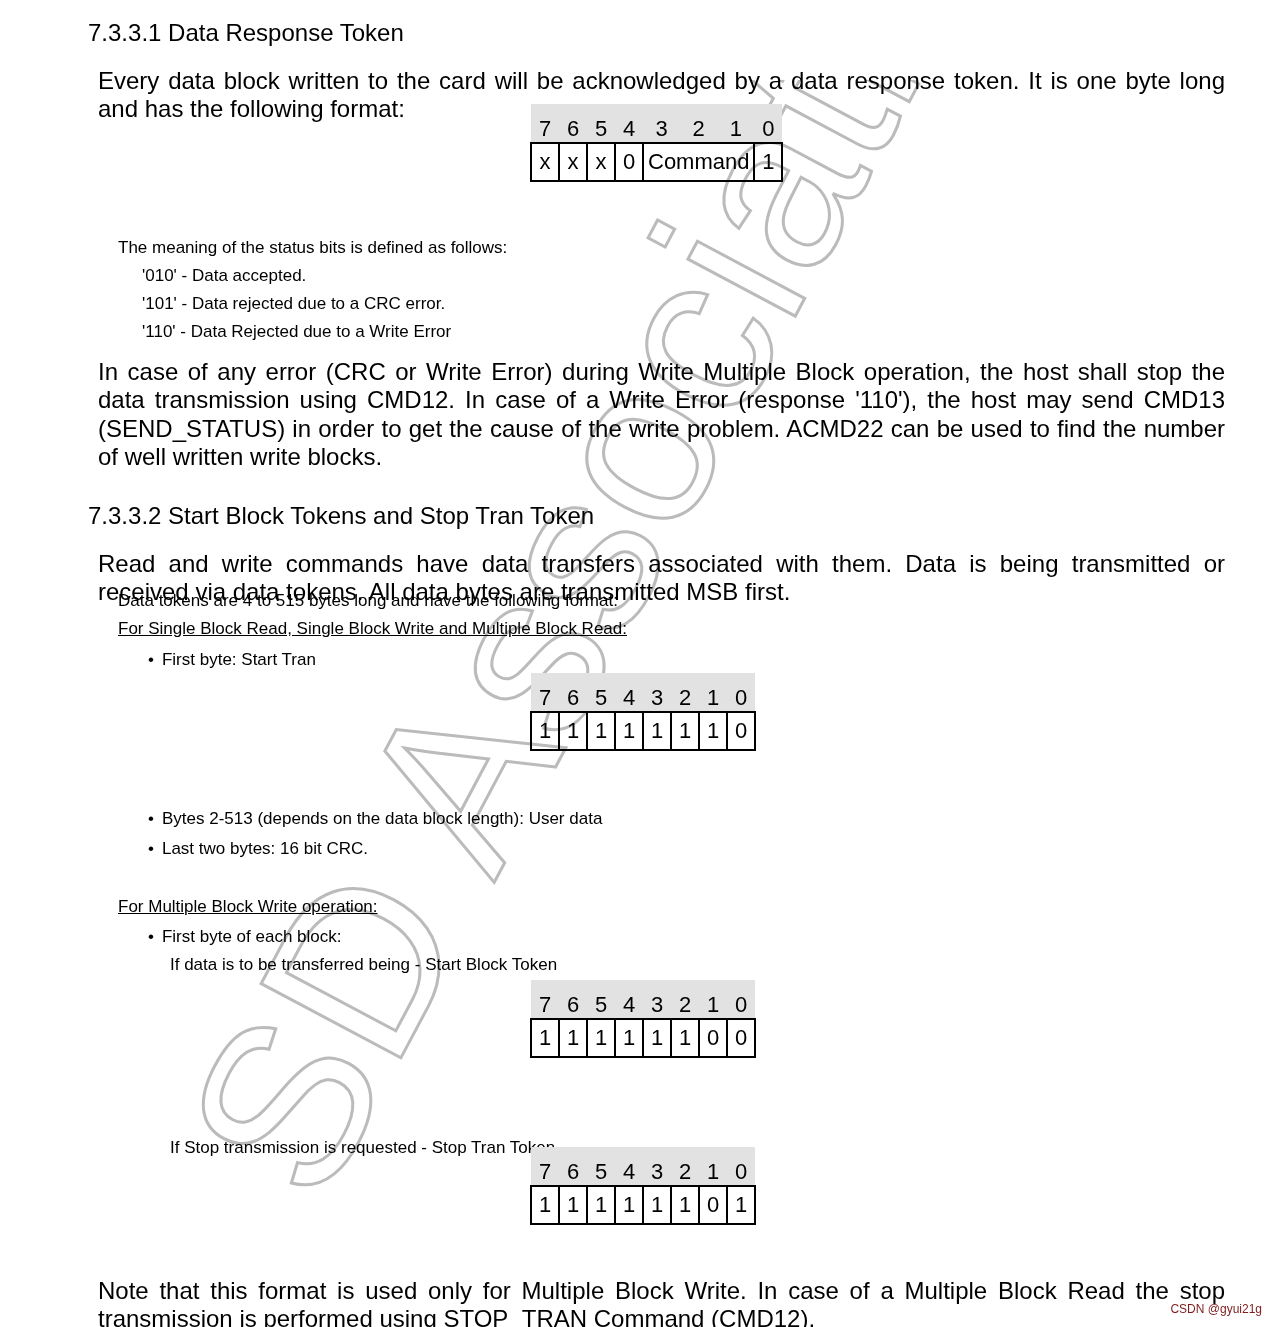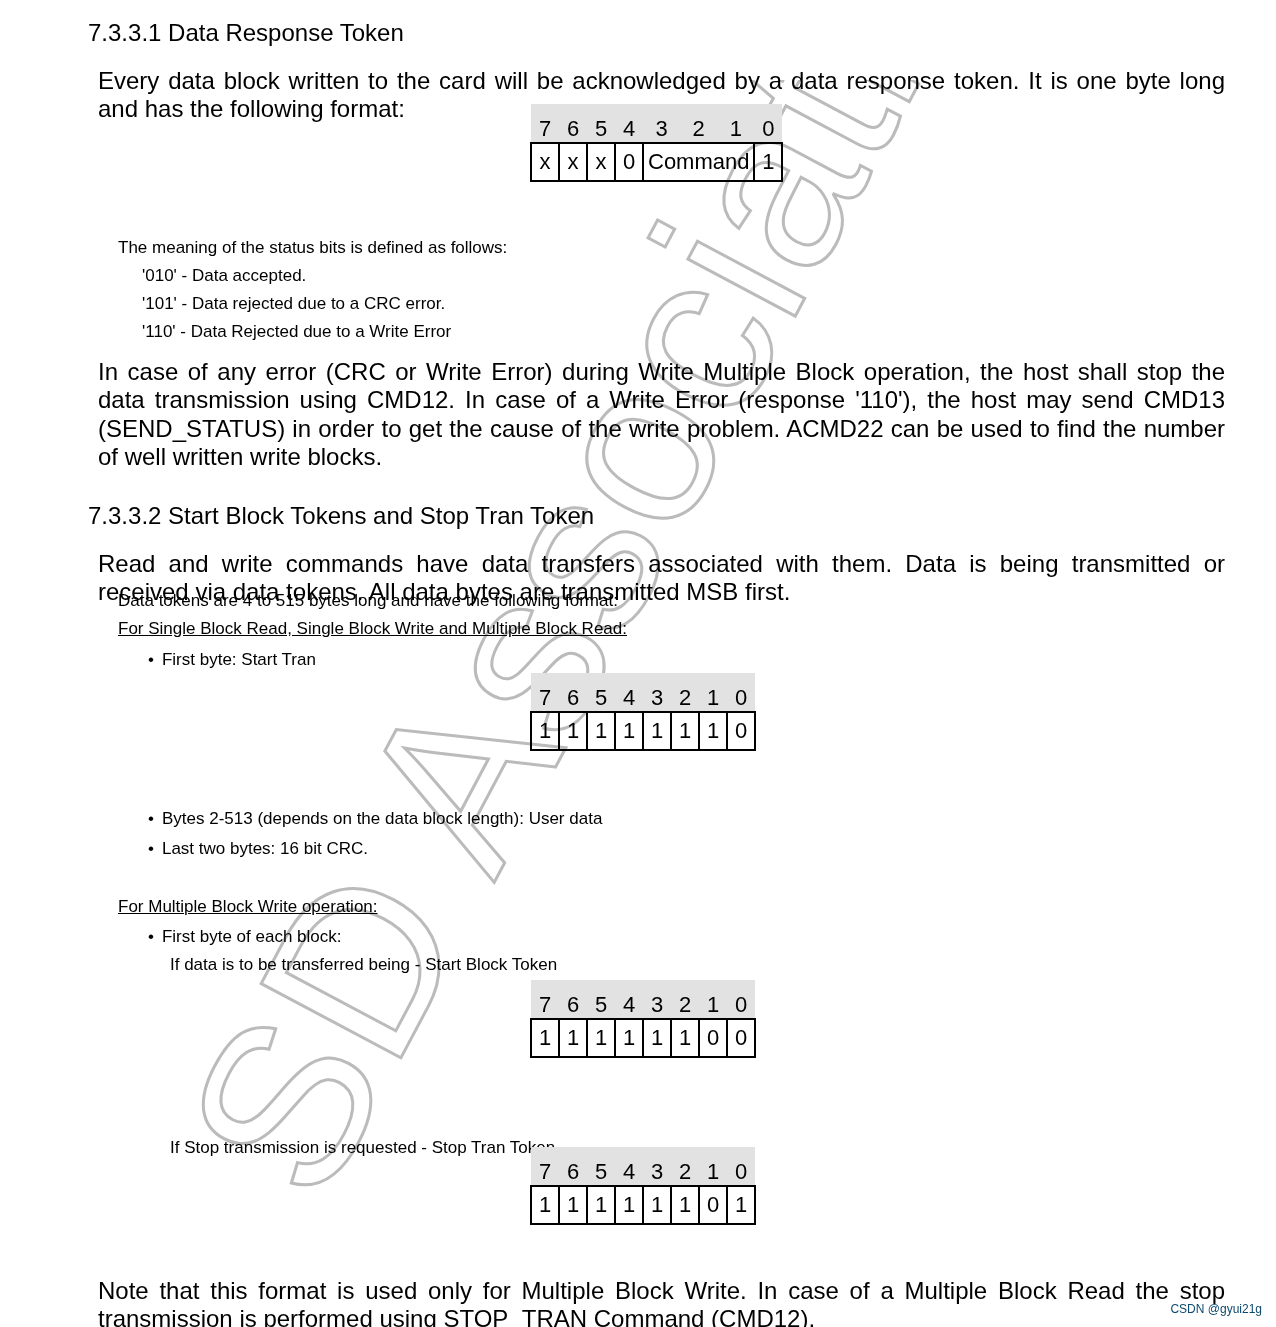--- a/index.html
+++ b/index.html
@@ -10,21 +10,21 @@
   }
   .h { position: absolute; left: 88px; font-weight: normal; font-size: 24px; line-height: 28px; }
   .p { position: absolute; left: 98px; width: 1127px; font-size: 24px; line-height: 28.3px; text-align: justify; margin-top: 19px; }
   .line { position: absolute; font-size: 17px; line-height: 28px; white-space: nowrap; margin-left: 20px; }
   .u { text-decoration: underline; }
   .bullet::before { content: "\2022"; margin-right: 8px; }
   table.tok { position: absolute; left: 530px; border-collapse: collapse; font-size: 22px; }
   table.tok th { background: #e2e2e2; font-weight: normal; height: 38px; padding: 0; width: 28px; text-align: center; vertical-align: bottom; }
   table.tok td { border: 2px solid #000; height: 36px; padding: 0 4px; text-align: center; }
   .wm { position: absolute; left: 150px; top: 80px; width: 1000px; height: 1200px; pointer-events: none; }
-  .footer { position: absolute; right: 14px; top: 1302px; font-size: 12px; color: #0c4a6e; }
+  .footer { position: absolute; right: 14px; top: 1302px; font-size: 12px; color: #7f1d1d; }
 </style>
 </head>
 <body>
 
 <svg class="wm" viewBox="0 0 1000 1200">
   <text x="0" y="0" transform="translate(170,1130) rotate(-62)" font-family="Liberation Sans, sans-serif" font-size="230" fill="none" stroke="#bbbbbb" stroke-width="3">SD Association</text>
 </svg>
 
 <div class="h" style="top:19px">7.3.3.1 Data Response Token</div>
 <div class="p" style="top:48px">Every data block written to the card will be acknowledged by a data response token. It is one byte long and has the following format:</div>

